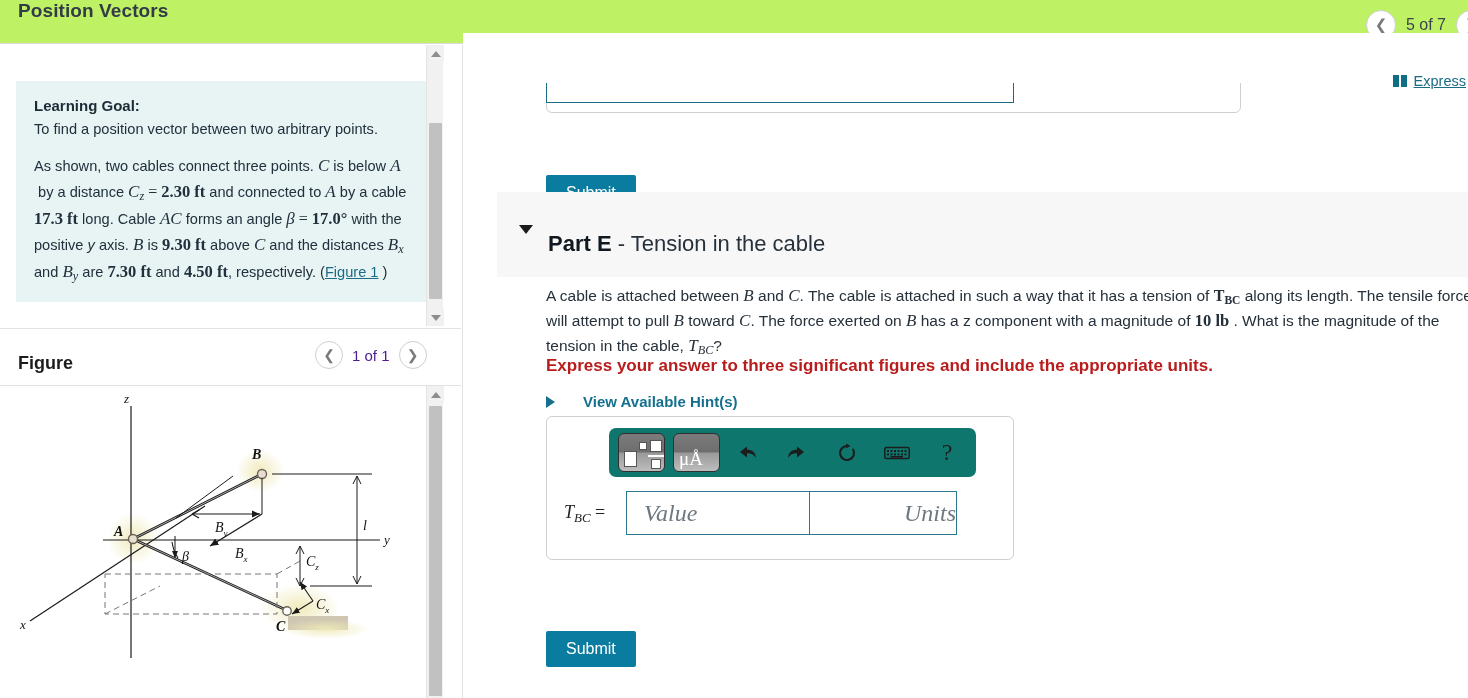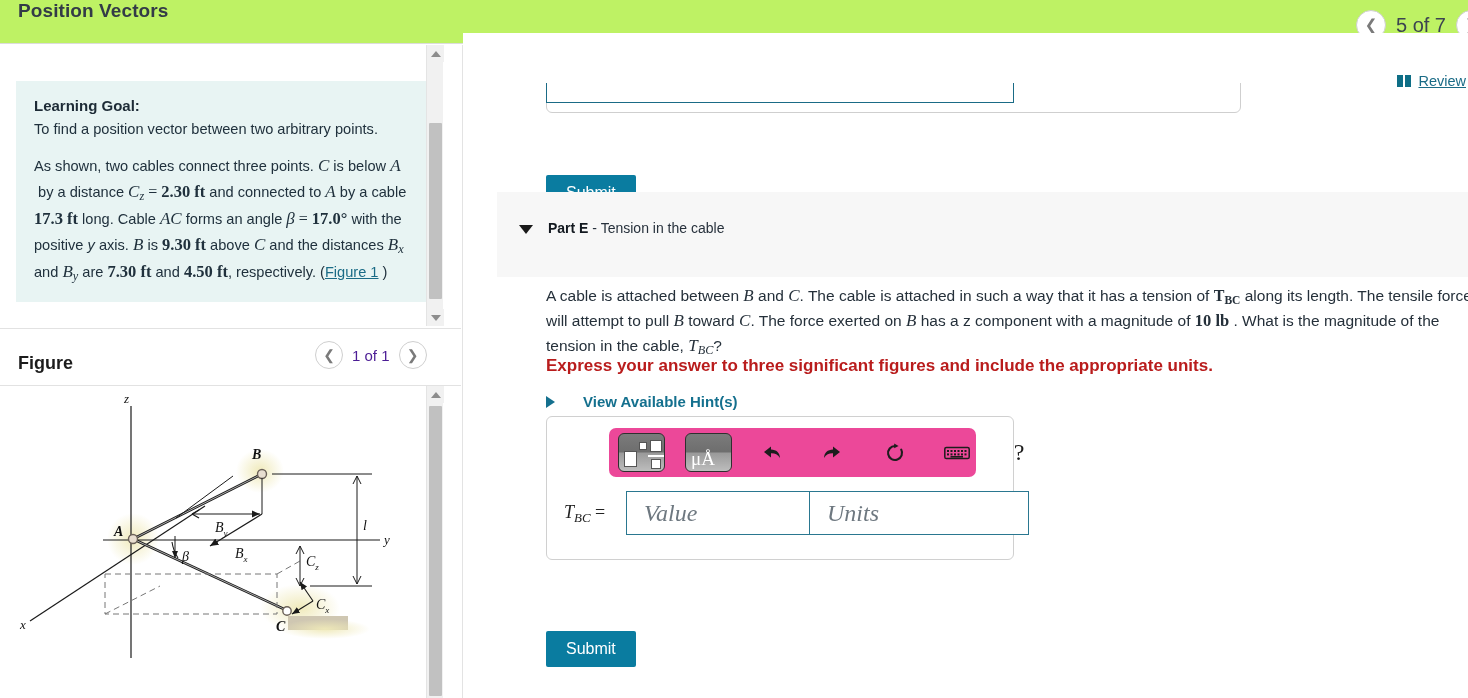--- a/index.html
+++ b/index.html
@@ -28,21 +28,21 @@
     position: absolute; right: 0px; top: 0px;
     display: flex; align-items: center; gap: 10px; height: 40px;
   }
   .circ-btn {
     width: 30px; height: 30px; border-radius: 50%;
     border: 1px solid #cfcfcf; background: #ffffff;
     display: flex; align-items: center; justify-content: center;
     color: #7a7a7a; font-size: 15px; cursor: pointer;
     flex: 0 0 auto;
   }
-  .pager-count { font-size: 20px; color: #3c4450; white-space: nowrap; }
+  .pager-count { font-size: 16px; color: #3c4450; white-space: nowrap; }
 
   
   .left-col {
     position: absolute; left: 0; top: 45px; width: 461px; height: 653px;
     background: #ffffff;
   }
   .statement-pane {
     position: absolute; left: 0; top: 0; width: 461px; height: 281px;
     overflow: hidden;
   }
@@ -144,22 +144,22 @@
     position: absolute; left: 34px; top: 147px; width: 972px; height: 85px;
     background: #f7f7f7;
   }
   .part-caret {
     position: absolute; left: 22px; top: 33px;
     width: 0; height: 0;
     border-left: 7px solid transparent; border-right: 7px solid transparent;
     border-top: 9px solid #1a1a1a; cursor: pointer;
   }
   .part-label {
-    position: absolute; left: 51px; top: 28px;
-    font-size: 14px; color: #27313c;
+    position: absolute; left: 51px; top: 39px;
+    font-size: 22px; color: #27313c;
   }
   .part-label b { color: #12181f; }
 
   .qbody {
     position: absolute; left: 83px; top: 239px; width: 930px;
     font-size: 15.5px; line-height: 1.45; color: #25303a;
   }
   .qinstr {
     position: absolute; left: 83px; top: 311px; width: 900px;
     font-size: 17px; font-weight: bold; color: #b91c1c;
@@ -175,22 +175,22 @@
     border-left: 9px solid #14708e;
   }
 
   
   .answer-box {
     position: absolute; left: 83px; top: 371px; width: 468px; height: 144px;
     border: 1px solid #d0d0d0; border-radius: 6px; background: #ffffff;
   }
   .mathbar {
     position: absolute; left: 62px; top: 11px; width: 367px; height: 49px;
-    background: #ec4899; border-radius: 7px;
-    display: flex; align-items: center; gap: 16px; padding-left: 5px;
+    background: #0f766e; border-radius: 7px;
+    display: flex; align-items: center; gap: 4px; padding-left: 5px;
   }
   .pal-btn {
     width: 47px; height: 39px; margin-left: 4px;
     border-radius: 6px; border: 1px solid #2f2f2f;
     background: linear-gradient(#7b7b7b 0%, #6e6e6e 48%, #9a9a9a 52%, #bdbdbd 100%);
     position: relative; cursor: pointer; flex: 0 0 auto;
   }
   .pal-btn .wsq { position: absolute; background: #ffffff; border: 1px solid #555; }
   .pal-btn .wline { position: absolute; background: #ffffff; }
   .pal-mu {
@@ -208,21 +208,21 @@
     font-family: "Liberation Serif", serif; font-size: 18px; white-space: nowrap;
   }
   .field {
     position: absolute; top: 74px; height: 44px;
     border: 1px solid #2a7790; background: #ffffff;
     font-family: "Liberation Serif", serif; font-style: italic;
     font-size: 24px; color: #6e7880; padding-left: 17px; line-height: 42px;
     cursor: text; overflow: hidden;
   }
   #field-value { left: 79px; width: 204px; }
-  #field-units { left: 262px; width: 220px; }
+  #field-units { left: 262px; width: 148px; text-align: right; }
 </style>
 </head>
 <body>
 
 <div class="page">
 
   <div class="topbar">
     <div class="topbar-title">Position Vectors</div>
     <div class="pager" style="right:-18px;top:5px;">
       <div class="circ-btn">❮</div>
@@ -360,21 +360,21 @@
 
     <div class="prev-answer"></div>
     <div class="prev-inner"></div>
     <div class="prev-mask"></div>
 
     <div class="review-link">
       <span class="book-icon">
           <i class="l"></i>
           <i class="r"></i>
         </span>
-      <span class="review-text">Review</span>
+      <span class="review-text">Express</span>
     </div>
 
     <button class="btn-submit" id="submit-top">Submit</button>
 
     <div class="part-panel">
       <div class="part-caret"></div>
       <div class="part-label"><b>Part E</b><span> - </span><span>Tension in the cable</span></div>
     </div>
 
     <div class="qbody">

